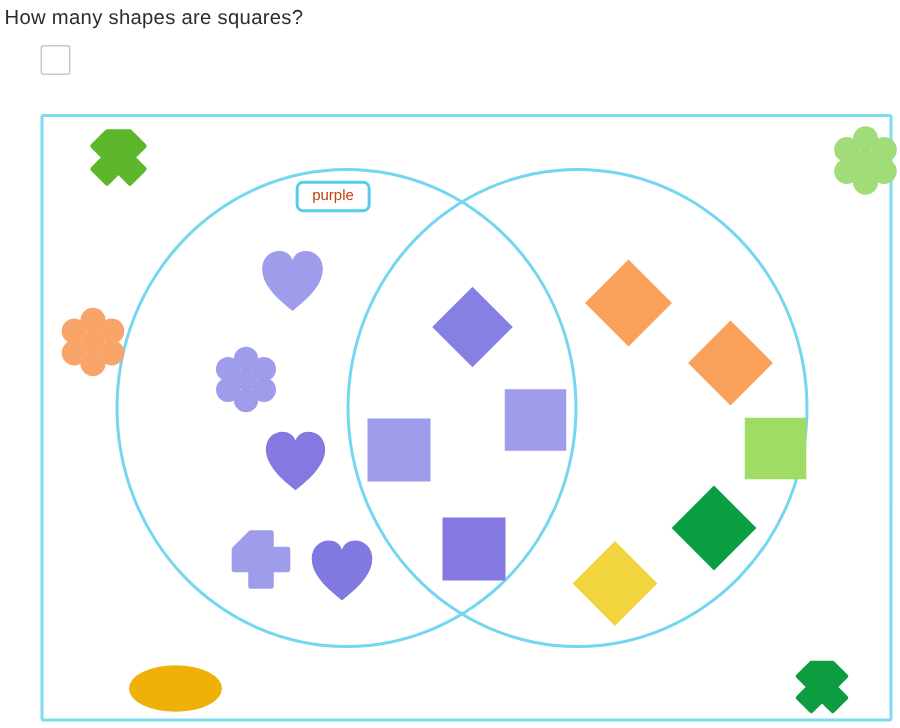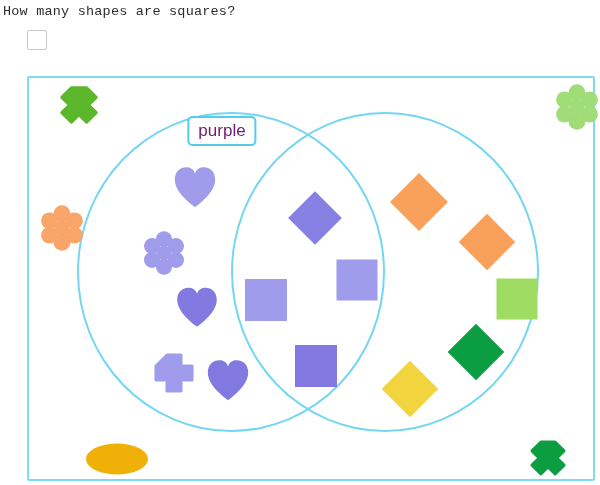--- a/index.html
+++ b/index.html
@@ -2,42 +2,42 @@
 <html><head>
 <meta charset="utf-8">
 <style>
   html,body { margin:0; padding:0; }
   body {
     width:600px; height:485px; position:relative; background:#ffffff;
     font-family:"Liberation Sans", sans-serif; overflow:hidden;
   }
   .question {
     position:absolute; left:3px; top:4px;
-    font-family:Liberation Mono, monospace;
+    font-family:Liberation Sans, sans-serif;
     font-size:13.5px; color:#2d2d2d; letter-spacing:0.2px;
   }
   .answer {
     position:absolute; left:27px; top:30px; width:18px; height:18px;
     border:1px solid #c9c9c9; border-radius:2px; outline:none;
     font-family:"DejaVu Sans", sans-serif; font-size:12px; text-align:center; padding:0;
   }
   .board {
     position:absolute; left:27px; top:76px; width:564px; height:401px;
     border:2px solid #7edcf2; border-radius:2px; background:#ffffff;
   }
   .circle {
     position:absolute; border:2px solid #74d7f1; border-radius:50%;
     background:transparent; z-index:1;
   }
   .circle.left  { left:48px;  top:34px; width:304px; height:316px; }
   .circle.right { left:202px; top:34px; width:304px; height:316px; }
   .vlabel {
     position:absolute; transform:translate(-50%,-50%);
     background:#ffffff; border:2px solid #55cbee; border-radius:5px;
-    padding:3px 9px; font-size:17px; color:#701a75; z-index:5;
+    padding:3px 9px; font-size:10px; color:#c2410c; z-index:5;
     white-space:nowrap;
   }
   .vlabel.left  { left:193px; top:53px; }
   .vlabel.right { left:383px; top:53px; }
   .shape { position:absolute; z-index:6; }
   .shape svg { display:block; width:100%; height:100%; }
 </style>
 </head>
 <body>
 

